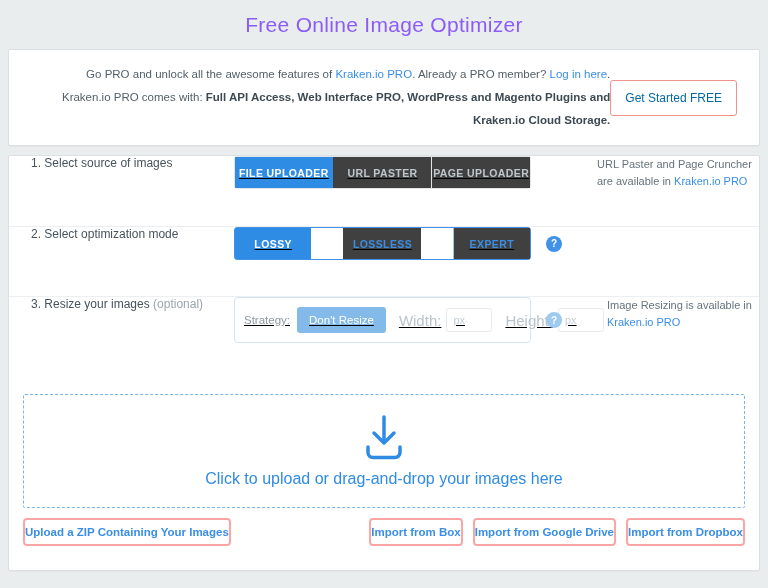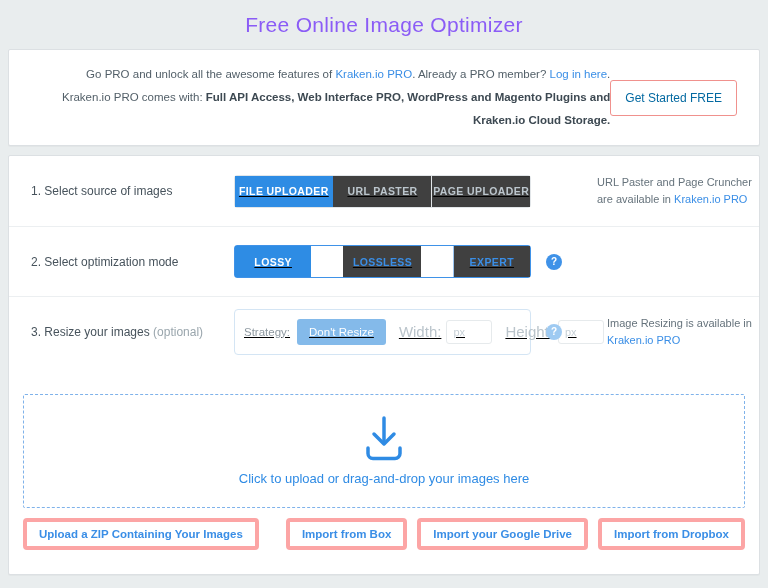--- a/index.html
+++ b/index.html
@@ -23,21 +23,21 @@
   .banner-lines { font-size: 11.5px; color: #525f68; line-height: 23px; text-align: right; }
   .link { color: #3a8ee6; text-decoration: none; cursor: pointer; }
   .b { font-weight: bold; color: #3d4952; }
   .cta {
     background: #fff; border: 1px solid #f0918d; border-radius: 3px;
     color: #0369a1; font-size: 12px; font-family: inherit;
     padding: 10px 14px; cursor: pointer; white-space: nowrap;
   }
   
   .main { margin-top: 9px; padding-bottom: 24px; }
-  .step-row { display: flex; align-items: center; height: 70px; position: relative; }
+  .step-row { display: flex; align-items: flex-start; height: 70px; position: relative; }
   .step-row + .step-row { border-top: 1px solid #eceff1; }
   .step-label { width: 225px; padding-left: 22px; font-size: 12px; color: #47535c; }
   .optional { color: #9aa6ad; }
   .control { width: 297px; position: relative; text-decoration: underline; }
   .seg-group { display: flex; height: 33px; border-radius: 3px; }
   .group-gray { border: 1px solid #e2e6e9; }
   .group-blue { border: 1px solid #3f92e8; gap: 32px; }
   .seg {
     flex: 1; display: flex; align-items: center; justify-content: center;
     font-size: 10.5px; font-weight: bold; letter-spacing: 0.4px;
@@ -74,27 +74,27 @@
   .dim-input::placeholder { color: #c8d1d7; }
   .note { margin-left: 66px; font-size: 11px; color: #66737c; line-height: 17px; }
   .note-3 { margin-left: 76px; }
   
   .dropzone {
     margin: 28px 14px 0; height: 114px;
     border: 1px dashed #7fb2ea; border-radius: 2px;
     display: flex; flex-direction: column; align-items: center; justify-content: center;
     gap: 9px; cursor: pointer; background: #fff;
   }
-  .dropzone-text { color: #2f8be4; font-size: 13px; }
+  .dropzone-text { color: #2f8be4; font-size: 16px; }
   
   .actions { display: flex; margin: 10px 14px 0; }
   .btn-outline {
-    background: #fff; border: 4px solid #fca5a5; border-radius: 4px;
+    background: #fff; border: 2px solid #fca5a5; border-radius: 4px;
     color: #3a8ee6; font-weight: bold; font-size: 11.5px; font-family: inherit;
-    padding: 6px 12px; cursor: pointer; white-space: nowrap;
+    padding: 6px 0; cursor: pointer; white-space: nowrap;
   }
   .spacer { flex: 1; }
   .actions .btn-outline + .btn-outline { margin-left: 10px; }
   
   .footer { text-align: center; padding-top: 15px; font-size: 11px; color: #5c6870; }
 </style>
 </head>
 <body>
 
 <div class="page-title">Free Online Image Optimizer</div>
@@ -161,21 +161,21 @@
       <polyline points="16,18 26,28 36,18" fill="none" stroke="#2f8be4" stroke-width="3.5" stroke-linecap="round" stroke-linejoin="round"></polyline>
       <path d="M10,32 v5.5 a5,5 0 0 0 5,5 h22 a5,5 0 0 0 5,-5 V32" fill="none" stroke="#2f8be4" stroke-width="3.5" stroke-linecap="round"></path>
     </svg>
     <div class="dropzone-text">Click to upload or drag-and-drop your images here</div>
   </div>
 
   <div class="actions">
     <button class="btn-outline">Upload a ZIP Containing Your Images</button>
     <div class="spacer"></div>
     <button class="btn-outline">Import from Box</button>
-    <button class="btn-outline">Import your Google Drive</button>
+    <button class="btn-outline">Import from Google Drive</button>
     <button class="btn-outline">Import from Dropbox</button>
   </div>
 </div>
 
 <div class="footer">
   <div><span>Optimized images are available for download for 12 hours. </span><a class="link">PRO users</a><span> can access their images at any time via Kraken.io Cloud Storage.</span></div>
 
 </div>
 
 </body></html>

